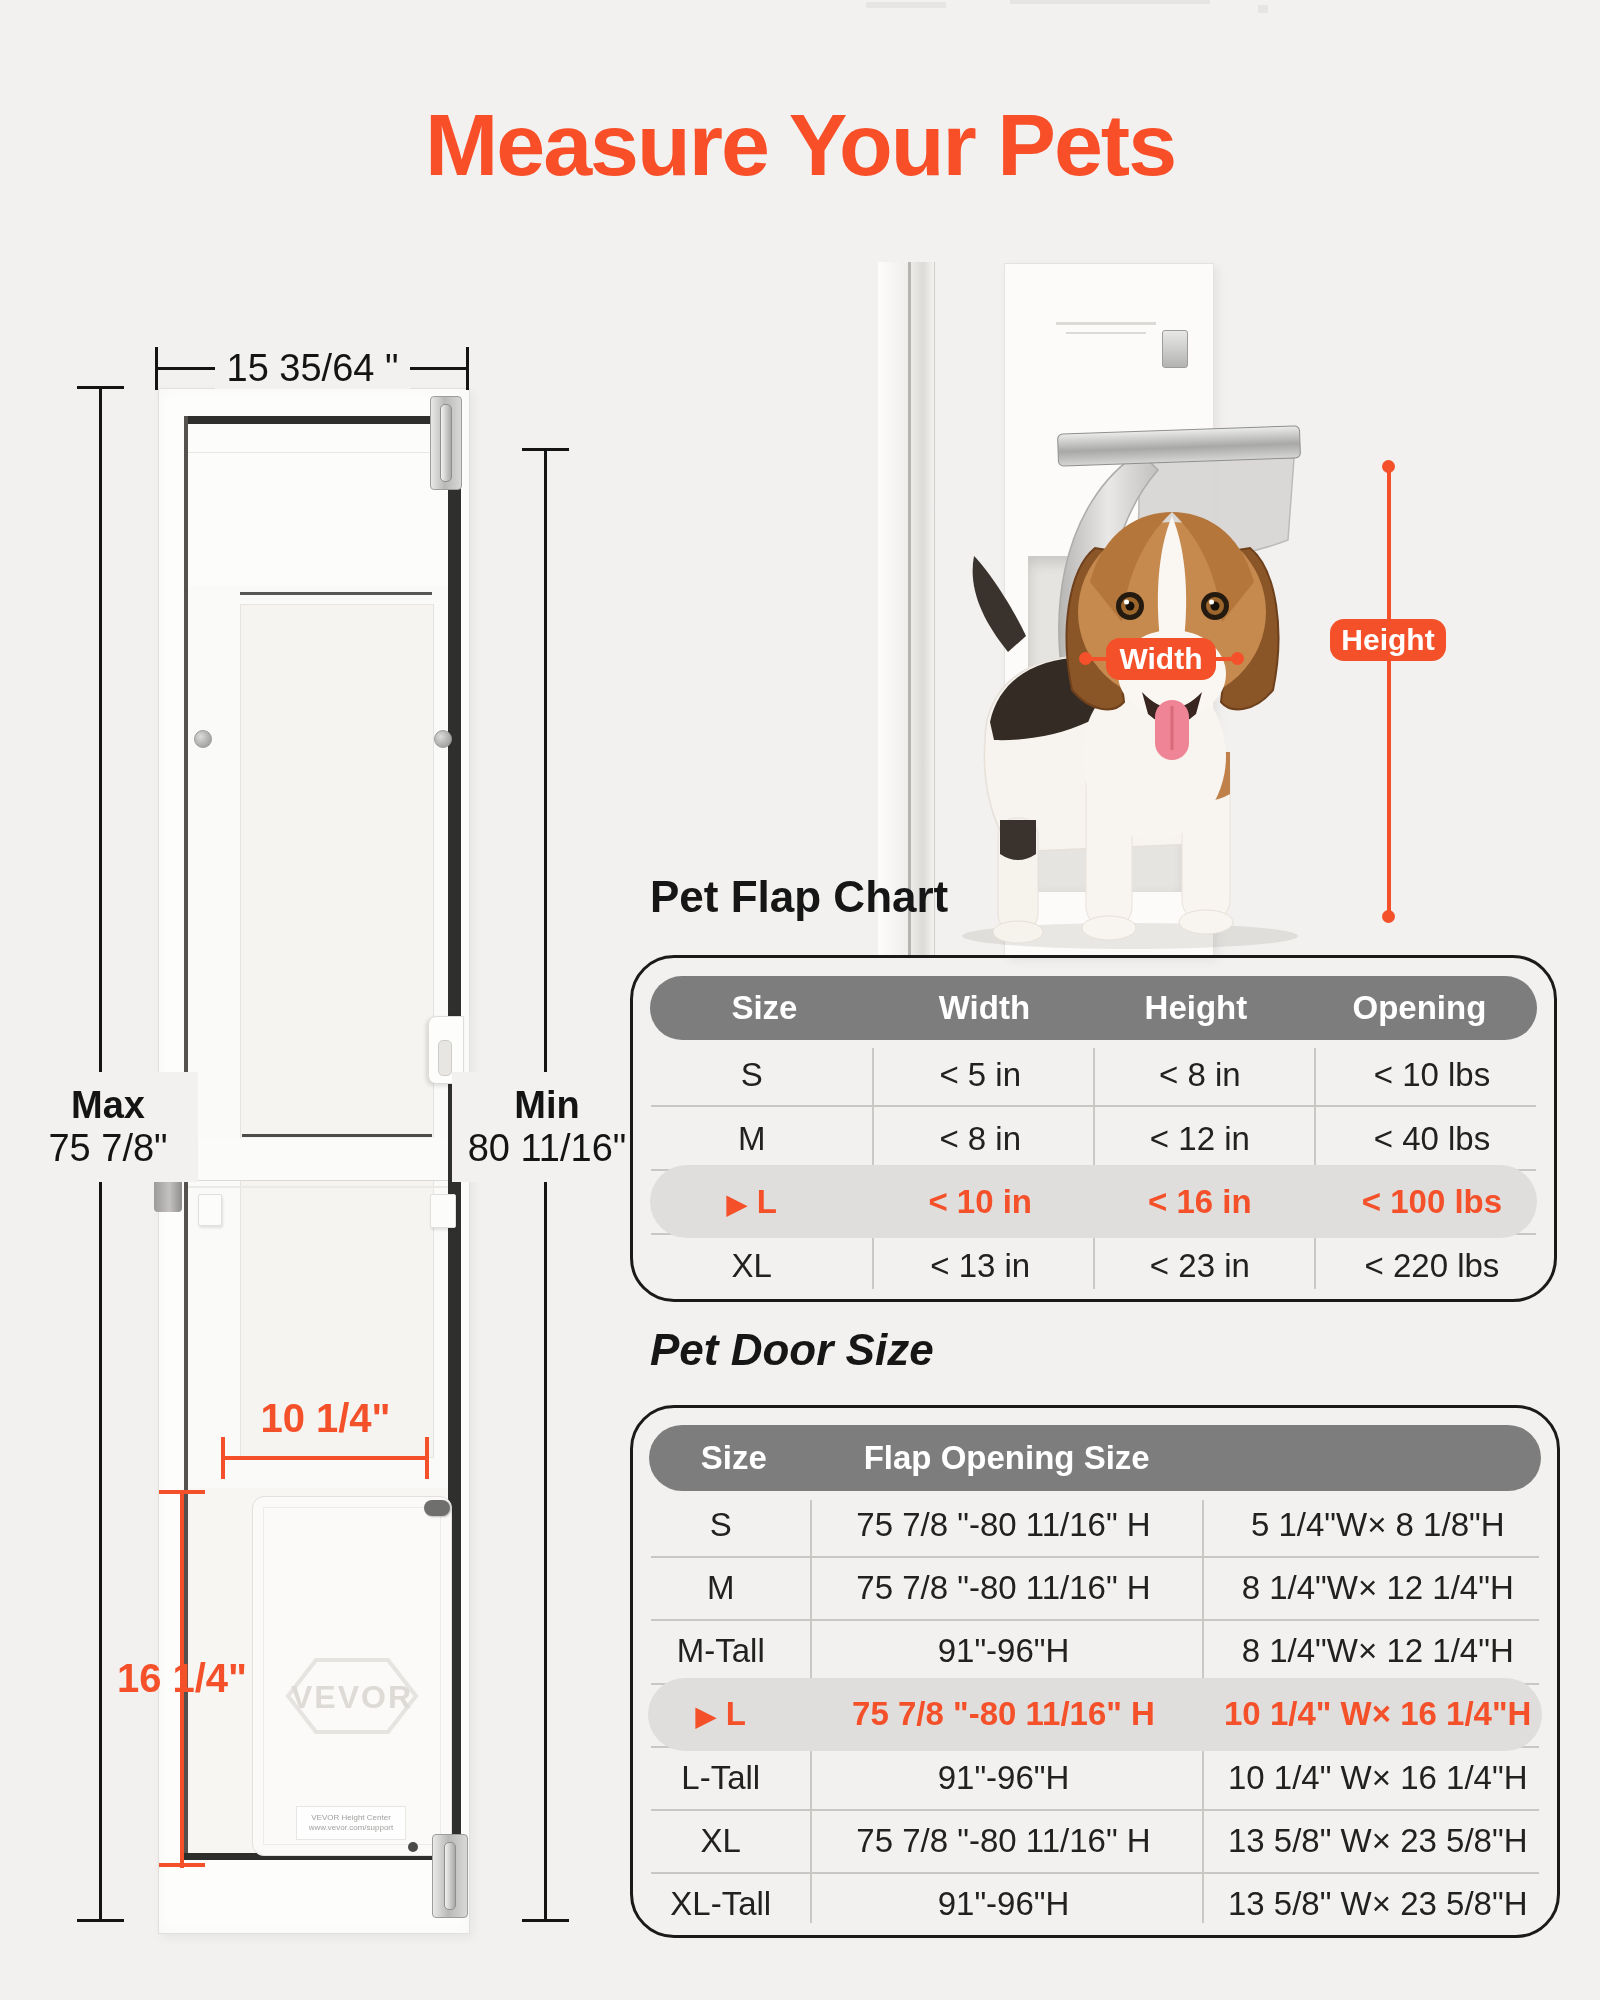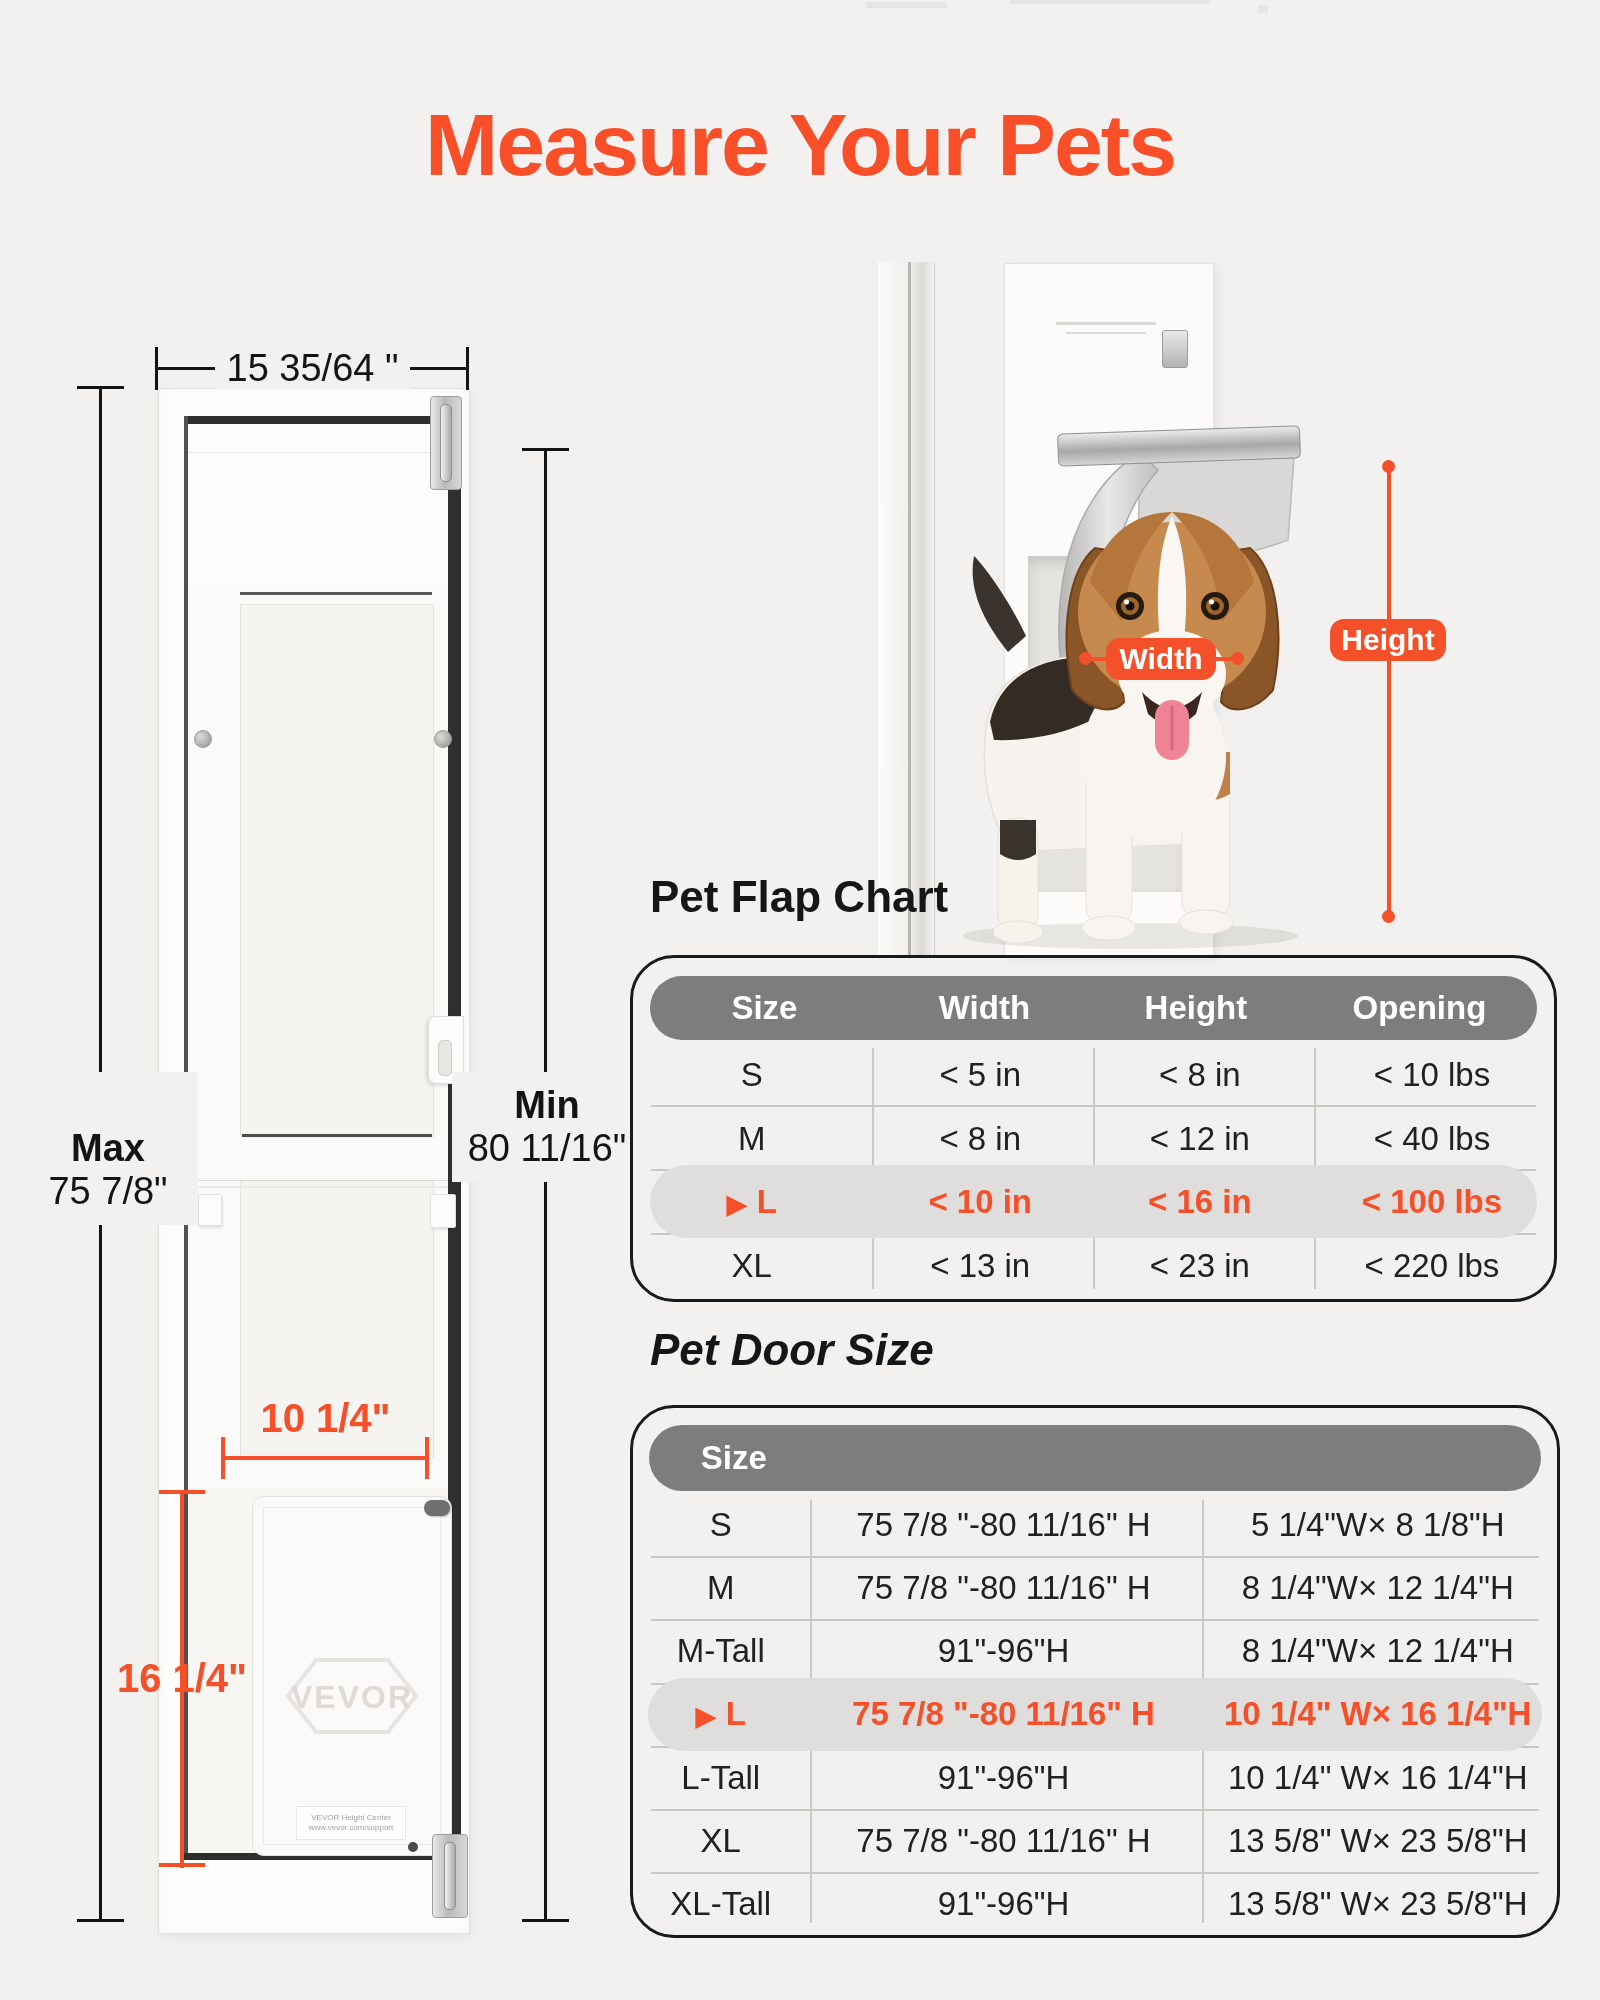--- a/index.html
+++ b/index.html
@@ -141,21 +141,21 @@
     <div class="abs dline" style="left:155px;top:347px;width:3px;height:43px;"></div>
     <div class="abs dline" style="left:466px;top:347px;width:3px;height:43px;"></div>
     <div class="abs dim-label" style="left:157px;top:345px;width:311px;line-height:46px;">
       <span class="mask" style="padding:0 12px;">15 35/64 "</span>
     </div>
 
     <div class="abs dline" style="left:99px;top:388px;width:3px;height:1534px;"></div>
     <div class="abs dline" style="left:77px;top:386px;width:47px;height:3px;"></div>
     <div class="abs dline" style="left:77px;top:1919px;width:47px;height:3px;"></div>
     <div class="abs dim-label mask" style="left:18px;top:1072px;width:180px;padding:12px 0;">
-      <div style="font-weight:bold;margin-top:43px;">Max</div>
+      <div style="font-weight:bold;">Max</div>
       <div>75 7/8"</div>
     </div>
 
     <div class="abs dline" style="left:544px;top:450px;width:3px;height:1472px;"></div>
     <div class="abs dline" style="left:522px;top:448px;width:47px;height:3px;"></div>
     <div class="abs dline" style="left:522px;top:1919px;width:47px;height:3px;"></div>
     <div class="abs dim-label mask" style="left:452px;top:1072px;width:190px;padding:12px 0;">
       <div style="font-weight:bold;">Min</div>
       <div>80 11/16"</div>
     </div>
@@ -290,20 +290,21 @@
         </div>
       </div>
     </div>
   </div>
 
   <div>
     <div class="abs section-heading" style="left:650px;top:1325px;font-style:italic;">Pet Door Size</div>
     <div class="abs tbl" style="left:630px;top:1405px;width:930px;height:533px;">
       <div class="tbl-header pds-cols" style="left:16px;right:16px;top:17px;height:66px;">
         <div>Size</div>
+        <div>Flap Opening Size</div>
       </div>
       <div class="col-div" style="left:177px;top:92px;bottom:12px;"></div>
       <div class="col-div" style="left:569px;top:92px;bottom:12px;"></div>
       <div class="row-sep" style="left:18px;right:18px;top:148px;"></div>
       <div class="row-sep" style="left:18px;right:18px;top:211px;"></div>
       <div class="row-sep" style="left:18px;right:18px;top:275px;"></div>
       <div class="row-sep" style="left:18px;right:18px;top:338px;"></div>
       <div class="row-sep" style="left:18px;right:18px;top:401px;"></div>
       <div class="row-sep" style="left:18px;right:18px;top:464px;"></div>
       <div class="hl-pill" style="left:15px;right:15px;top:270px;height:73px;"></div>

